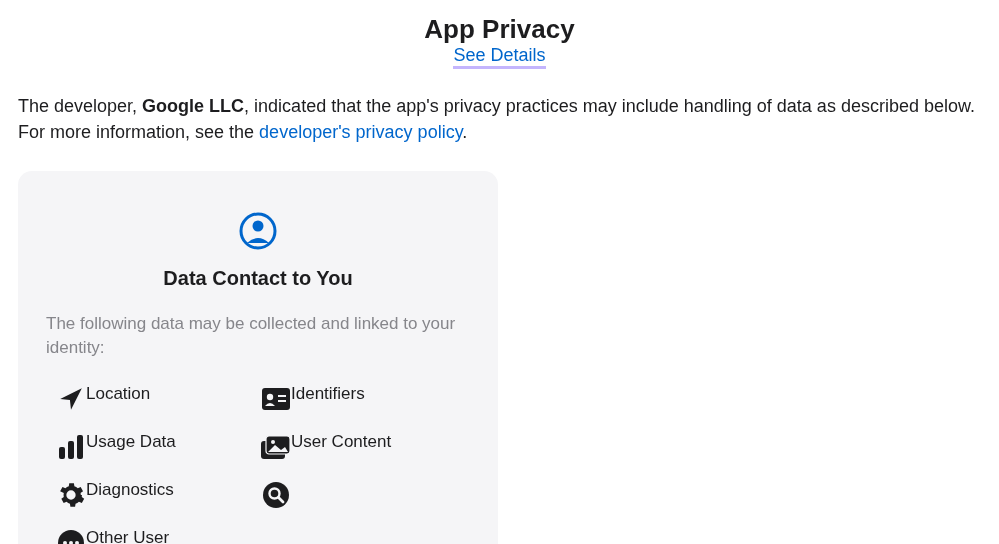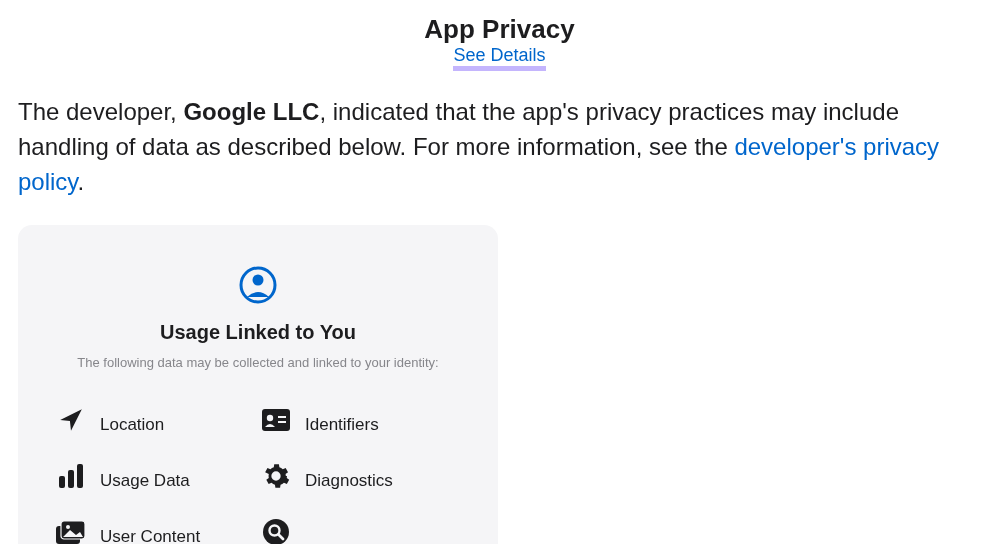--- a/index.html
+++ b/index.html
@@ -16,27 +16,27 @@
       align-items: center;
       flex-direction: column;
     }
     .section-title {
       font-size: 26px;
       font-weight: 700;
     }
     .see-details {
       color: #0066cc;
       font-size: 18px;
-      border-bottom: 5px solid #c4b5fd;
+      border-bottom: 3px solid #c4b5fd;
       cursor: pointer;
       text-decoration: none;
     }
     .desc {
       margin-top: 24px;
-      font-size: 24px;
+      font-size: 18px;
       line-height: 1.45;
       color: #1d1d1f;
     }
     .desc .dev-name { font-weight: 600; }
     .desc .policy-link { color: #0066cc; cursor: pointer; }
     .card {
       margin-top: 26px;
       width: 480px;
       background: #f5f5f7;
       border-radius: 14px;
@@ -46,39 +46,37 @@
       display: flex;
       justify-content: center;
       margin-bottom: 16px;
     }
     .card-title {
       text-align: center;
       font-size: 20px;
       font-weight: 600;
     }
     .card-sub {
-      text-align: center;
-      font-size: 13px;
+      text-align: left;
+      font-size: 17px;
       color: #86868b;
-      margin-top: 10px;
+      margin-top: 22px;
       line-height: 1.4;
     }
     .grid {
       margin-top: 24px;
       display: grid;
       grid-template-columns: 1fr 1fr;
       column-gap: 6px;
       row-gap: 18px;
       padding: 0 10px;
     }
     .data-item {
       display: flex;
-      align-items: flex-end;
-      gap: 14px;
-      margin-top: 8px;
+      align-items: flex-start;
     }
     .data-item .icon-slot {
       width: 30px;
       height: 30px;
       display: flex;
       align-items: center;
       justify-content: center;
       flex-shrink: 0;
     }
     .data-item svg { display: block; }
@@ -100,21 +98,21 @@
 </p>
 
 <div class="card">
   <div class="card-icon-wrap">
     <svg width="40" height="40" viewBox="0 0 40 40">
       <circle cx="20" cy="20" r="17" fill="none" stroke="#0066cc" stroke-width="3"></circle>
       <circle cx="20" cy="15" r="5.5" fill="#0066cc"></circle>
       <path d="M 9 32 Q 20 22 31 32" fill="#0066cc"></path>
     </svg>
   </div>
-  <div class="card-title">Usage Linked to You</div>
+  <div class="card-title">Data Contact to You</div>
   <div class="card-sub">The following data may be collected and linked to your identity:</div>
 
   <div class="grid">
 
     <div class="data-item">
       <span class="icon-slot">
         <svg width="26" height="26" viewBox="0 0 24 24">
             <path fill="#1d1d1f" d="M2 12 L22 2 L12 22 L11 13 Z"></path>
           </svg>
       </span>
@@ -139,36 +137,36 @@
             <rect x="1" y="12" width="6" height="12" rx="2" fill="#1d1d1f"></rect>
             <rect x="10" y="6" width="6" height="18" rx="2" fill="#1d1d1f"></rect>
             <rect x="19" y="0" width="6" height="24" rx="2" fill="#1d1d1f"></rect>
           </svg>
       </span>
       <span class="data-label">Usage Data</span>
     </div>
 
     <div class="data-item">
       <span class="icon-slot">
-        <svg width="28" height="28" viewBox="0 0 24 24">
-            <path fill="#1d1d1f" d="M12 8a4 4 0 100 8 4 4 0 000-8zm9.4 4c0 .6-.1 1.1-.2 1.7l2.1 1.6-2 3.5-2.5-1a8 8 0 01-2.9 1.7l-.4 2.6h-4l-.4-2.6a8 8 0 01-2.9-1.7l-2.5 1-2-3.5 2.1-1.6a8.3 8.3 0 010-3.4L2.7 8.7l2-3.5 2.5 1A8 8 0 0110.1 4.5L10.5 2h4l.4 2.5a8 8 0 012.9 1.7l2.5-1 2 3.5-2.1 1.6c.1.6.2 1.1.2 1.7z"></path>
-          </svg>
-      </span>
-      <span class="data-label">Diagnostics</span>
-    </div>
-    <div class="data-item">
-      <span class="icon-slot">
         <svg width="30" height="24" viewBox="0 0 30 24">
             <rect x="0" y="6" width="24" height="18" rx="3" fill="#1d1d1f"></rect>
             <rect x="5" y="1" width="24" height="18" rx="3" fill="#1d1d1f" stroke="#f5f5f7" stroke-width="1.2"></rect>
             <circle cx="12" cy="7" r="2" fill="#f5f5f7"></circle>
             <path d="M7 17 L14 10 L20 15 L24 12 L27 17 Z" fill="#f5f5f7"></path>
           </svg>
       </span>
       <span class="data-label">User Content</span>
+    </div>
+    <div class="data-item">
+      <span class="icon-slot">
+        <svg width="28" height="28" viewBox="0 0 24 24">
+            <path fill="#1d1d1f" d="M12 8a4 4 0 100 8 4 4 0 000-8zm9.4 4c0 .6-.1 1.1-.2 1.7l2.1 1.6-2 3.5-2.5-1a8 8 0 01-2.9 1.7l-.4 2.6h-4l-.4-2.6a8 8 0 01-2.9-1.7l-2.5 1-2-3.5 2.1-1.6a8.3 8.3 0 010-3.4L2.7 8.7l2-3.5 2.5 1A8 8 0 0110.1 4.5L10.5 2h4l.4 2.5a8 8 0 012.9 1.7l2.5-1 2 3.5-2.1 1.6c.1.6.2 1.1.2 1.7z"></path>
+          </svg>
+      </span>
+      <span class="data-label">Diagnostics</span>
     </div>
 
     <div class="data-item">
       <span class="icon-slot">
         <svg width="26" height="26" viewBox="0 0 26 26">
             <circle cx="13" cy="13" r="13" fill="#1d1d1f"></circle>
             <circle cx="11.5" cy="11.5" r="5" fill="none" stroke="#f5f5f7" stroke-width="2.4"></circle>
             <line x1="15.5" y1="15.5" x2="20" y2="20" stroke="#f5f5f7" stroke-width="2.8" stroke-linecap="round"></line>
           </svg>
       </span>

